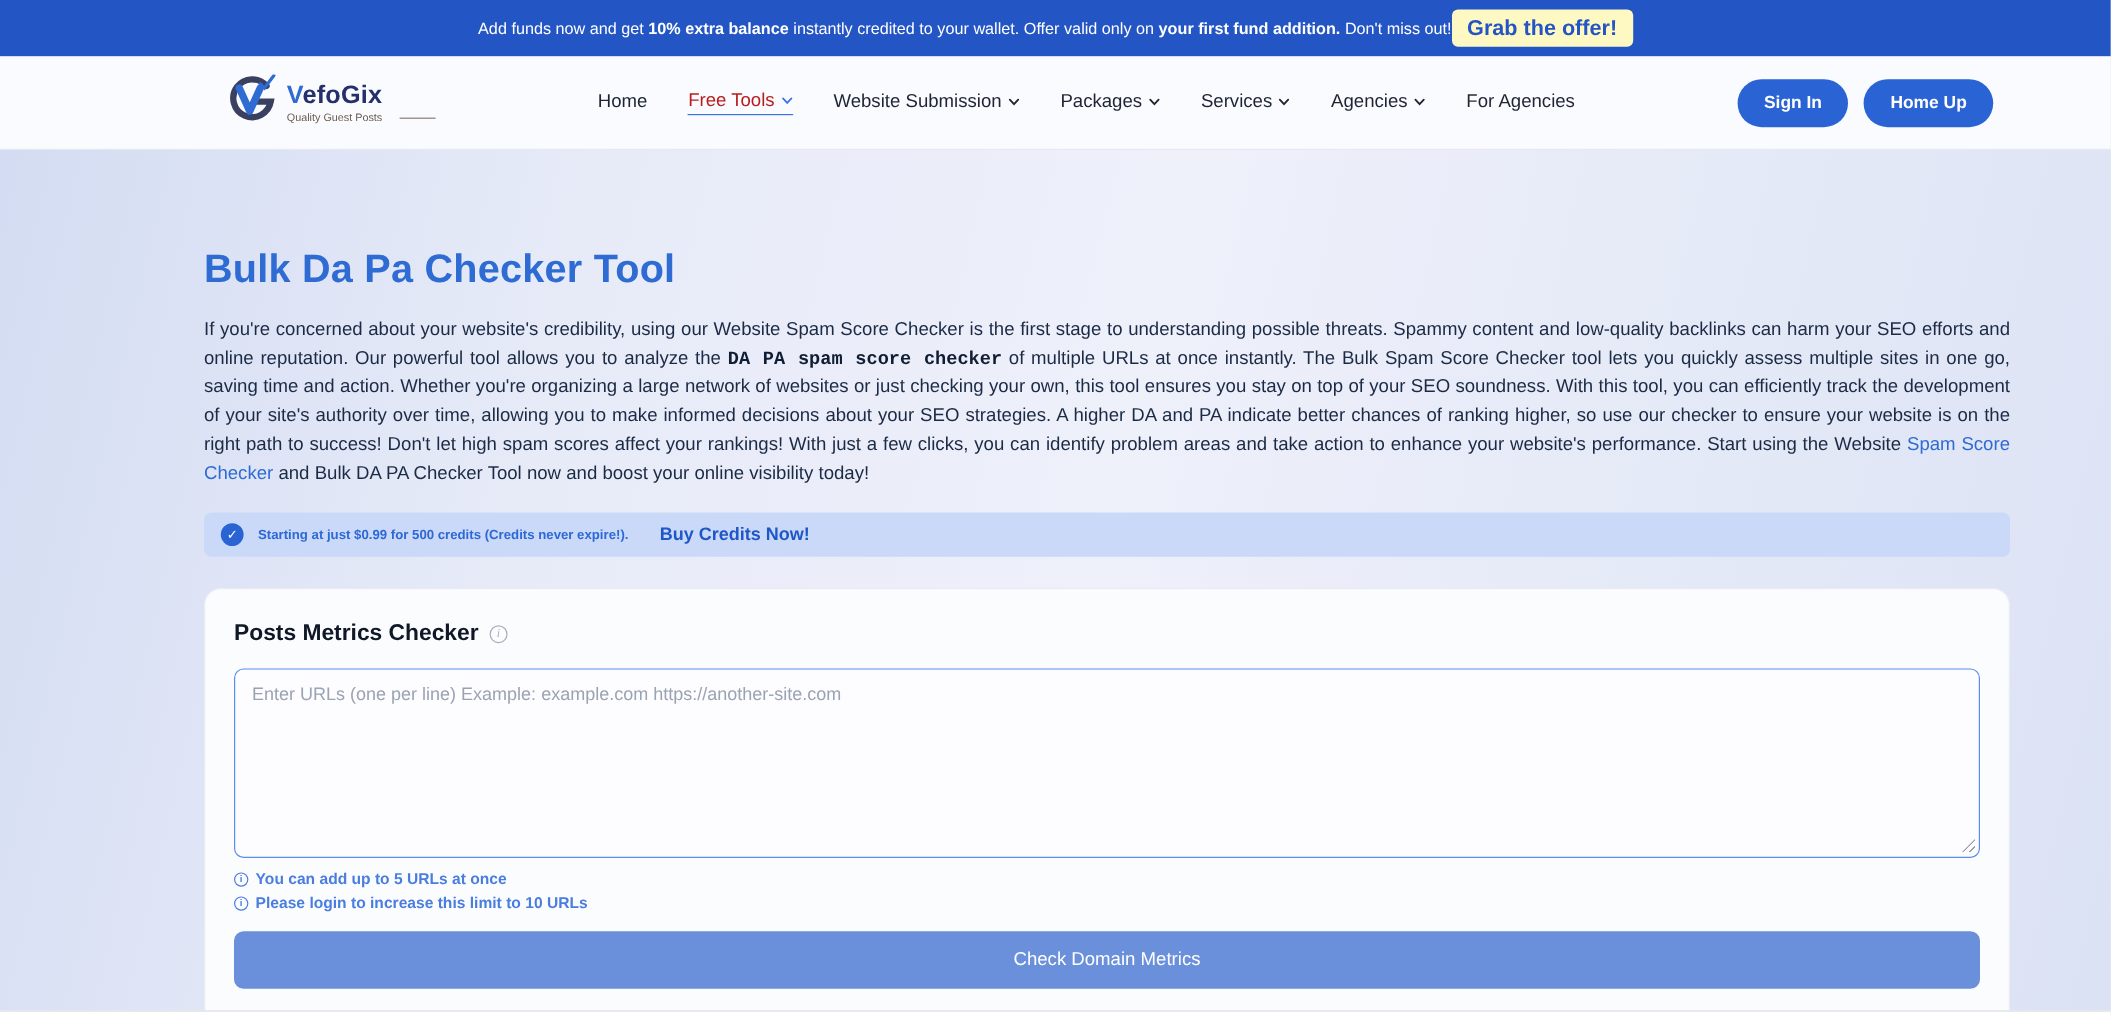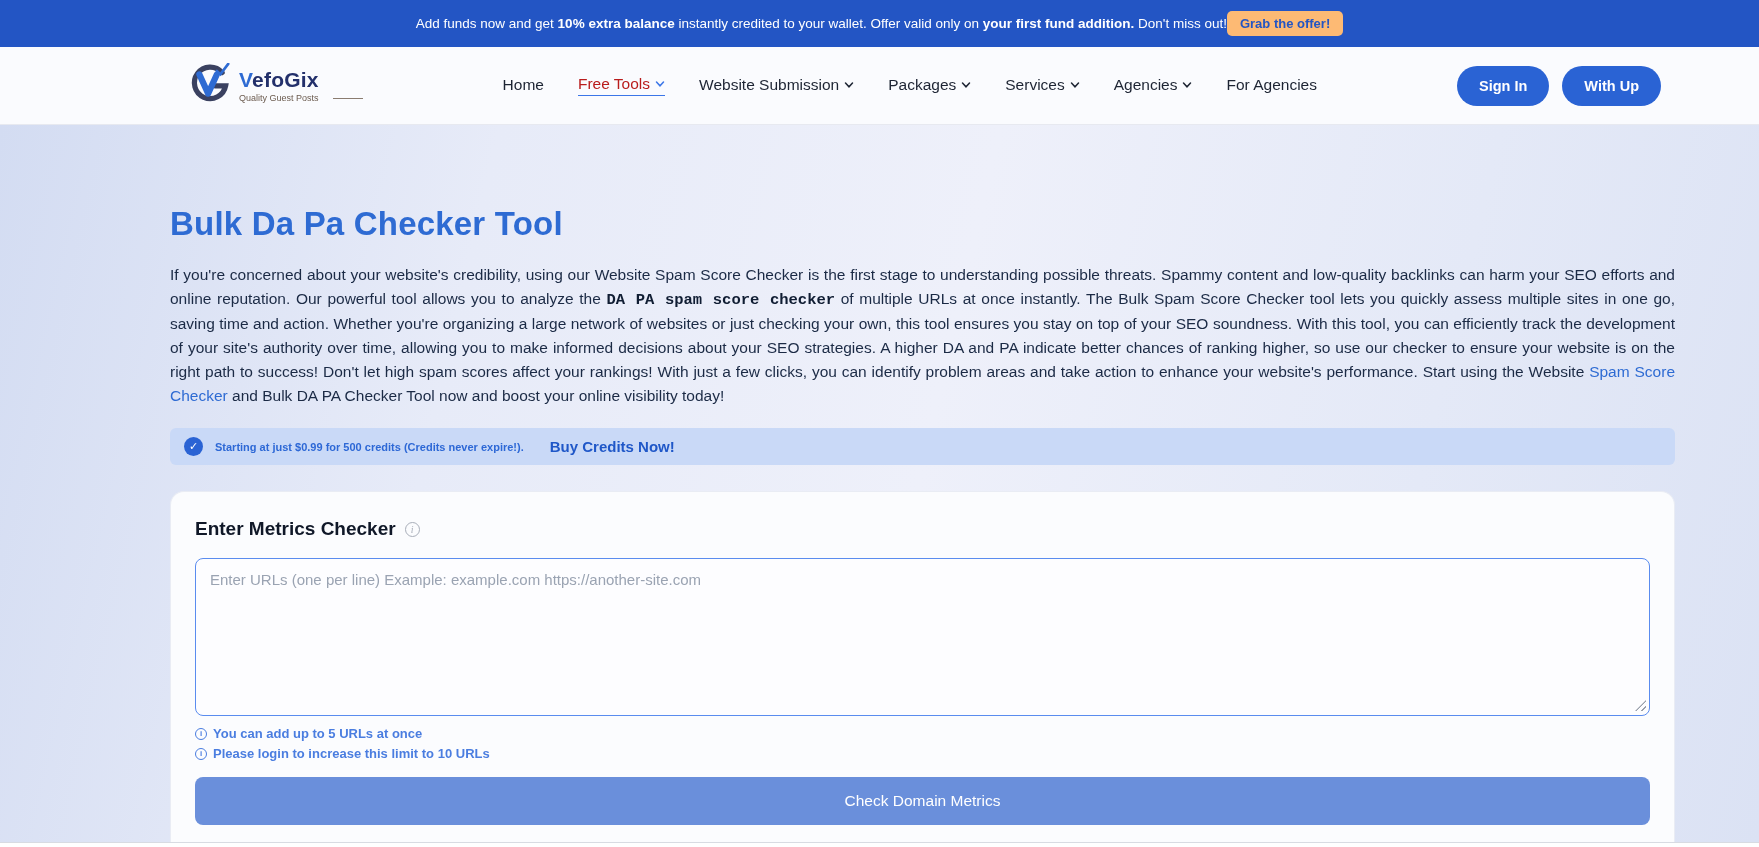--- a/index.html
+++ b/index.html
@@ -7,21 +7,21 @@
   body { background:#e7ebf8; position:relative; }
 
   
   .promo-banner{
     height:47px; background:var(--banner-bg,#2355c4);
     display:flex; align-items:center; justify-content:center; gap:0;
     color:#fff; font-size:13.5px;
   }
   .promo-banner b{ font-weight:700; }
   .promo-cta{
-    background:#fdba74; color:var(--banner-bg,#2355c4); font-weight:700; font-size:13px;
+    background:#fef9c3; color:var(--banner-bg,#2355c4); font-weight:700; font-size:18px;
     border:none; border-radius:5px; padding:5px 13px; cursor:pointer;
     font-family:"Liberation Sans", sans-serif;
   }
 
   
   .site-header{
     height:78px; background:#fafbfe; border-bottom:1px solid #e7e9f0;
     display:flex; align-items:center; justify-content:space-between;
     padding:0 98px 0 188px;
   }
@@ -185,40 +185,40 @@
           </svg>
         </span>
       </span>
     <span class="nav-item">
         <span>For Agencies</span>
       </span>
   </nav>
 
   <div class="auth">
     <button class="pill-btn">Sign In</button>
-    <button class="pill-btn">With Up</button>
+    <button class="pill-btn">Home Up</button>
   </div>
 </header>
 
 <div class="main-area">
   <div class="container">
 
     <h1 class="page-title">Bulk Da Pa Checker Tool</h1>
 
     <p class="intro"><span>If you're concerned about your website's credibility, using our Website Spam Score Checker is the first stage to understanding possible threats. Spammy content and low-quality backlinks can harm your SEO efforts and online reputation. Our powerful tool allows you to analyze the </span><b>DA PA spam score checker</b><span> of multiple URLs at once instantly. The Bulk Spam Score Checker tool lets you quickly assess multiple sites in one go, saving time and action. Whether you're organizing a large network of websites or just checking your own, this tool ensures you stay on top of your SEO soundness. With this tool, you can efficiently track the development of your site's authority over time, allowing you to make informed decisions about your SEO strategies. A higher DA and PA indicate better chances of ranking higher, so use our checker to ensure your website is on the right path to success! Don't let high spam scores affect your rankings! With just a few clicks, you can identify problem areas and take action to enhance your website's performance. Start using the Website </span><a>Spam Score Checker</a><span> and Bulk DA PA Checker Tool now and boost your online visibility today!</span></p>
 
     <div class="credits-banner">
       <span class="check-badge">✓</span>
       <span class="credits-text">Starting at just $0.99 for 500 credits (Credits never expire!).</span>
       <a class="credits-link">Buy Credits Now!</a>
     </div>
 
     <section class="checker-card">
       <div class="card-heading-row">
-        <h2 class="card-heading">Enter Metrics Checker</h2>
+        <h2 class="card-heading">Posts Metrics Checker</h2>
         <span class="info-icon">i</span>
       </div>
 
       <div class="url-textarea-wrap">
         <textarea class="url-textarea" placeholder="Enter URLs (one per line) Example: example.com https://another-site.com" style=""></textarea>
         <span class="resize-grip"></span>
       </div>
 
       <div class="notes">
         <div class="note-line">

